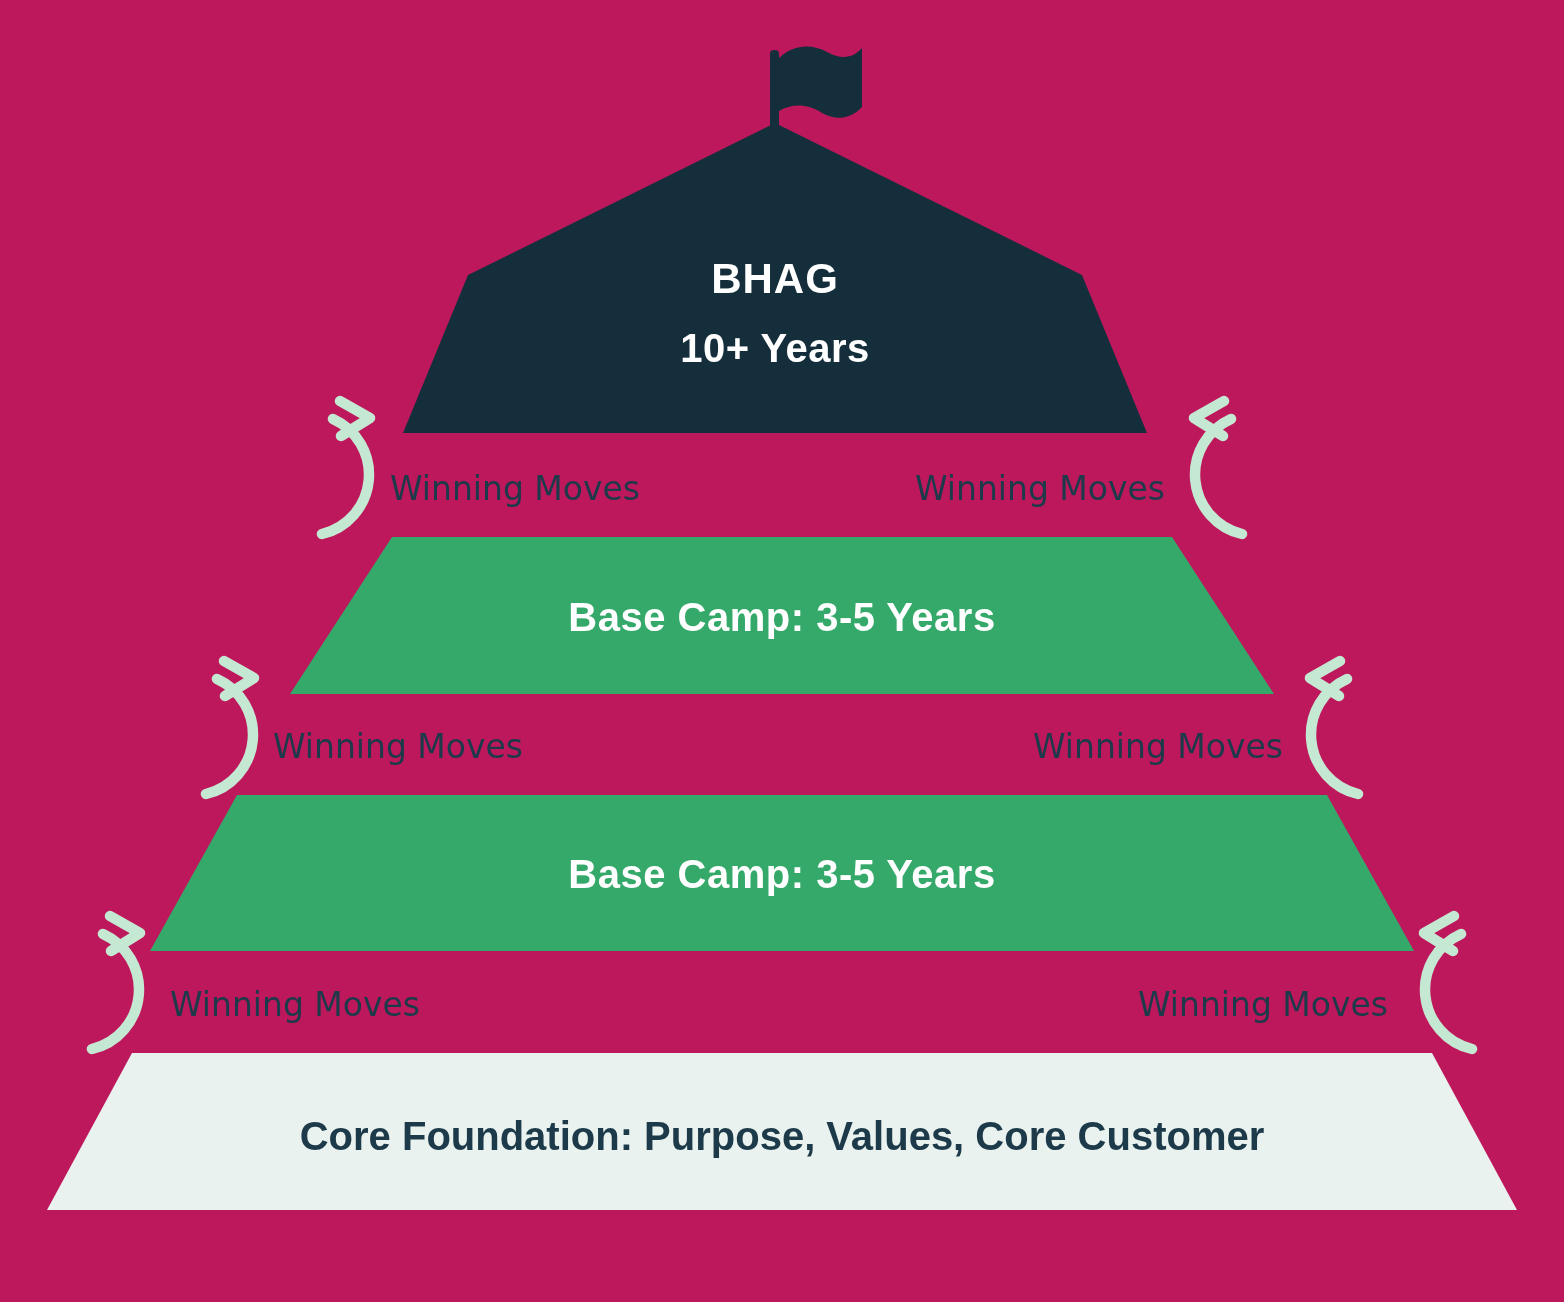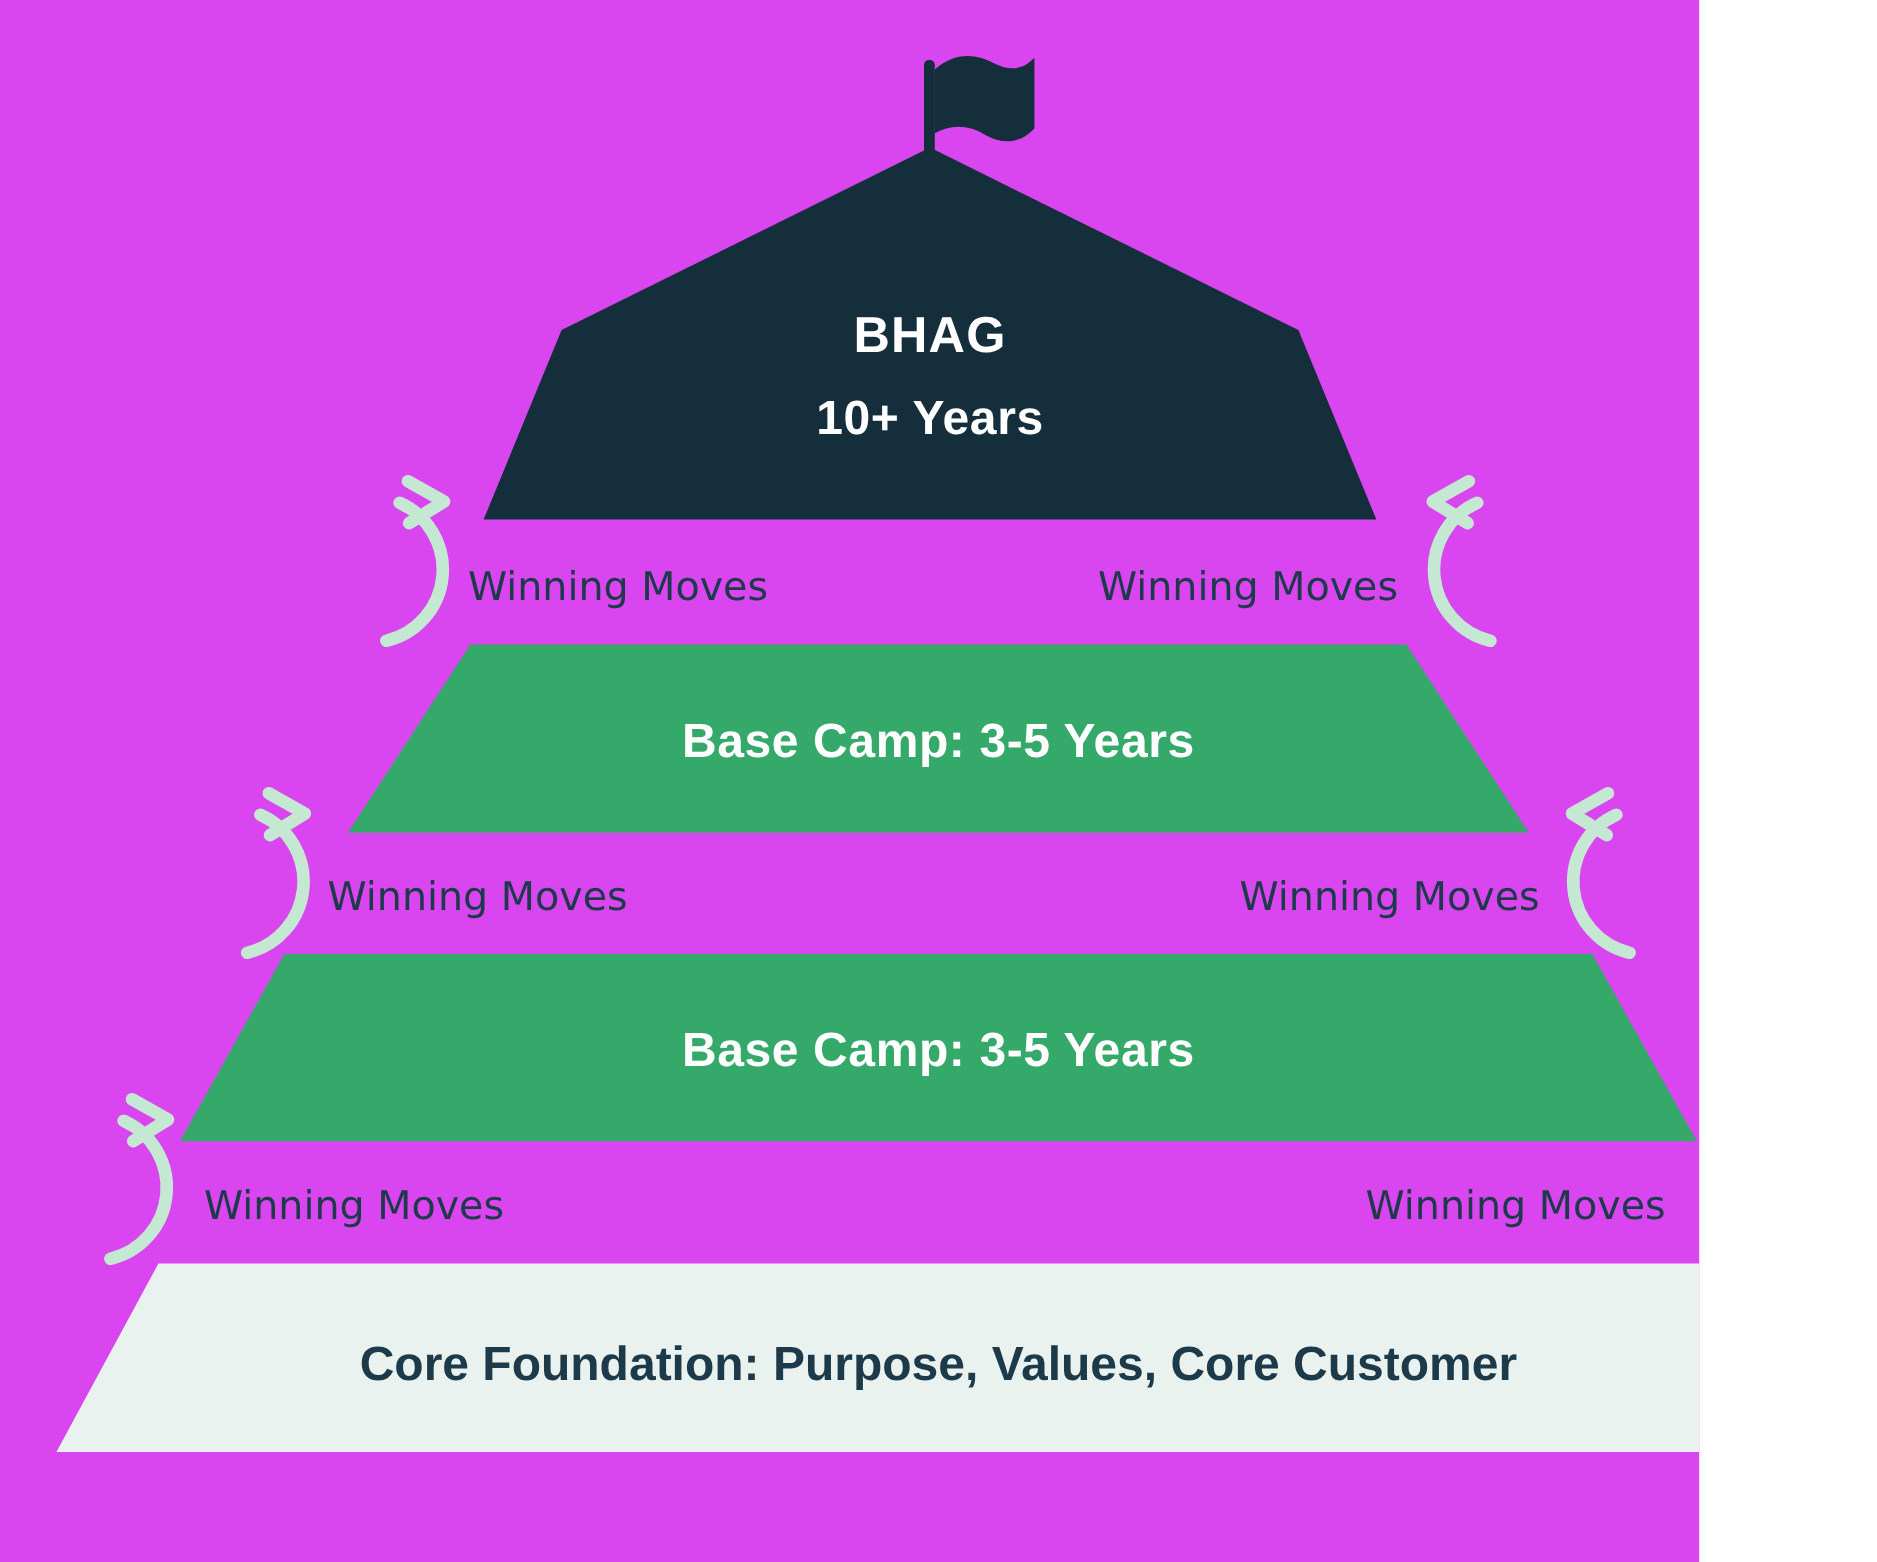--- a/index.html
+++ b/index.html
@@ -2,23 +2,23 @@
 <html><head>
 <meta charset="utf-8">
 <style>
   html, body {
     margin: 0;
     padding: 0;
     background: #ffffff;
   }
   .stage {
     position: relative;
-    width: 1416px;
+    width: 1564px;
     height: 1302px;
-    background: #d946ef;
+    background: #be185d;
     overflow: hidden;
     font-family: "Liberation Sans", sans-serif;
     text-align: center;
   }
   svg { display: block; }
 
   .peak-title {
     font-family: "Liberation Sans", sans-serif;
     font-weight: bold;
     font-size: 42px;

